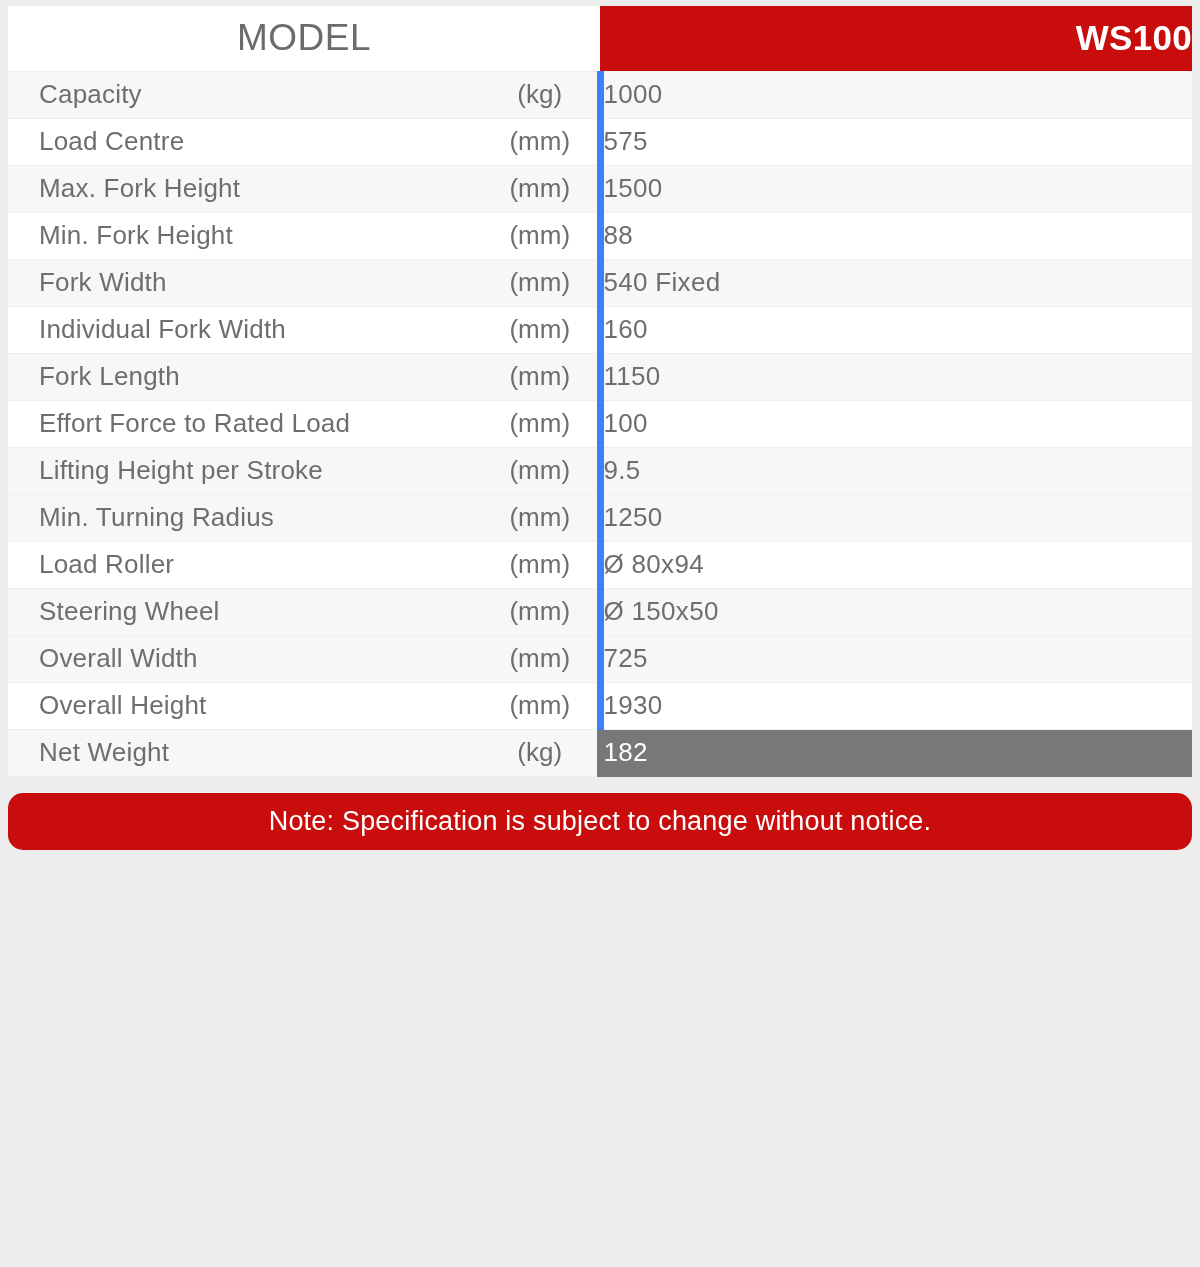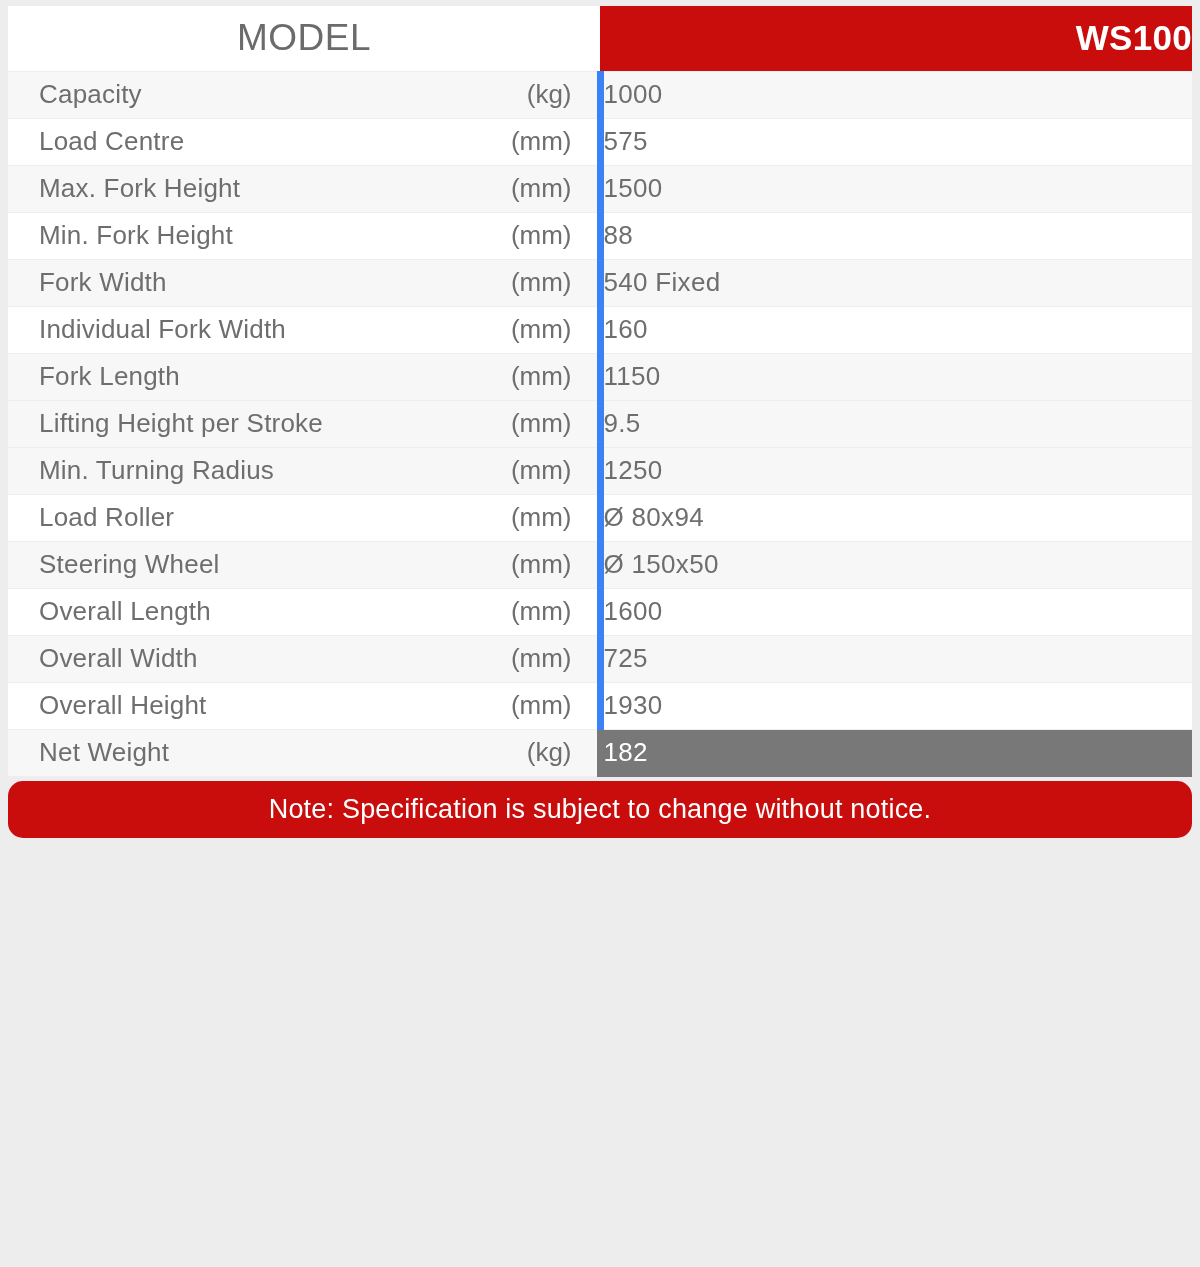--- a/index.html
+++ b/index.html
@@ -88,21 +88,21 @@
     background: #ffffff;
   }
 
   td.cell-label {
     text-align: left;
     padding-left: 31px !important;
     letter-spacing: 0.2px;
   }
 
   td.cell-unit {
-    text-align: right;
+    text-align: center;
     padding-right: 25px !important;
     white-space: nowrap;
   }
 
   td.cell-value {
     text-align: left;
     border-left: 7px solid #3b82f6;
     letter-spacing: 0.3px;
   }
 
@@ -112,21 +112,21 @@
   tr.spec-row.plain td.cell-value.highlight {
     background: #787878;
     color: #ffffff;
     border-left-color: #787878;
     border-top-color: #787878;
     border-bottom-color: #787878;
   }
 
   
   .note-bar {
-    margin-top: 4px;
+    margin-top: 16px;
     height: 57px;
     background: #c90c0c;
     color: #ffffff;
     display: flex;
     align-items: center;
     justify-content: center;
     font-size: 27px;
     font-weight: 400;
     letter-spacing: 0.2px;
     border-radius: 15px;
@@ -180,44 +180,44 @@
         <tr class="spec-row plain">
           <td class="cell-label">Individual Fork Width</td>
           <td class="cell-unit">(mm)</td>
           <td class="cell-value">160</td>
         </tr>
         <tr class="spec-row stripe">
           <td class="cell-label">Fork Length</td>
           <td class="cell-unit">(mm)</td>
           <td class="cell-value">1150</td>
         </tr>
+        <tr class="spec-row plain">
+          <td class="cell-label">Effort Force to Rated Load</td>
+          <td class="cell-unit">(mm)</td>
+          <td class="cell-value">100</td>
+        </tr>
         <tr class="spec-row stripe">
           <td class="cell-label">Lifting Height per Stroke</td>
           <td class="cell-unit">(mm)</td>
           <td class="cell-value">9.5</td>
         </tr>
         <tr class="spec-row stripe">
           <td class="cell-label">Min. Turning Radius</td>
           <td class="cell-unit">(mm)</td>
           <td class="cell-value">1250</td>
         </tr>
         <tr class="spec-row plain">
           <td class="cell-label">Load Roller</td>
           <td class="cell-unit">(mm)</td>
           <td class="cell-value">Ø 80x94</td>
         </tr>
         <tr class="spec-row stripe">
           <td class="cell-label">Steering Wheel</td>
           <td class="cell-unit">(mm)</td>
           <td class="cell-value">Ø 150x50</td>
-        </tr>
-        <tr class="spec-row plain">
-          <td class="cell-label">Overall Length</td>
-          <td class="cell-unit">(mm)</td>
-          <td class="cell-value">1600</td>
         </tr>
         <tr class="spec-row stripe">
           <td class="cell-label">Overall Width</td>
           <td class="cell-unit">(mm)</td>
           <td class="cell-value">725</td>
         </tr>
         <tr class="spec-row plain">
           <td class="cell-label">Overall Height</td>
           <td class="cell-unit">(mm)</td>
           <td class="cell-value">1930</td>

